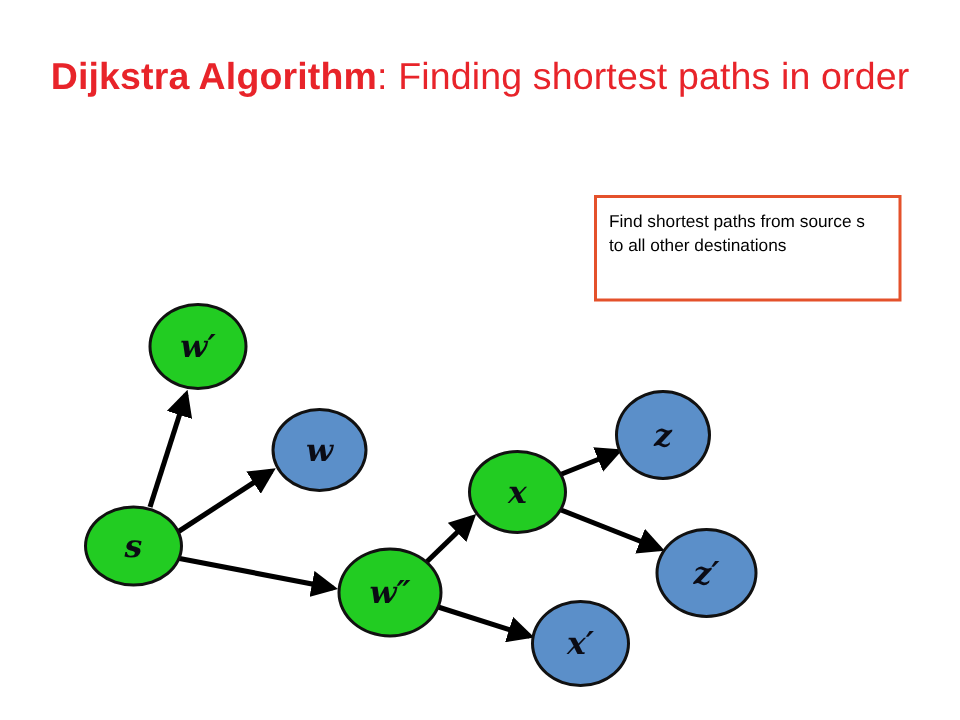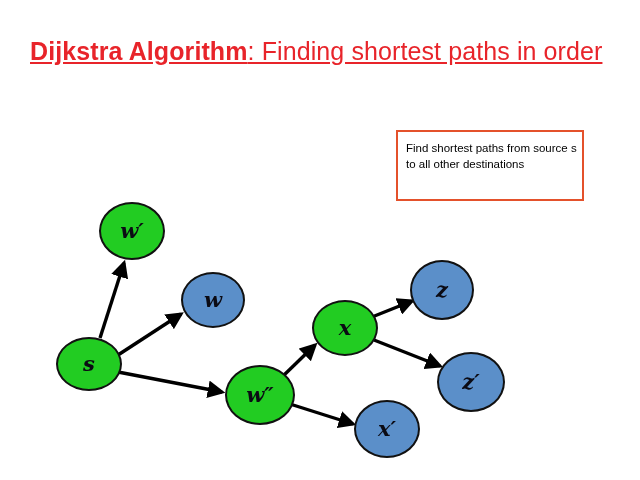--- a/index.html
+++ b/index.html
@@ -15,35 +15,35 @@
     overflow: hidden;
     font-family: "Liberation Sans", sans-serif;
   }
 
   
   #title {
     position: absolute;
     left: 30px;
     top: 36px;
     width: 580px;
+    text-align: center;
     font-size: 25px;
     line-height: 30px;
     color: #E8242A;
     letter-spacing: 0.1px;
-    text-decoration: underline;
   }
   #title .bold { font-weight: bold; }
   #title .rest  { font-weight: normal; }
 
   
   #callout {
     position: absolute;
     left: 396px;
     top: 130px;
-    width: 188px;
+    width: 205px;
     height: 71px;
     box-sizing: border-box;
     border: 2px solid #E4512B;
     background: #ffffff;
   }
   #callout .callout-text {
     position: absolute;
     left: 8px;
     top: 8px;
     width: 180px;

